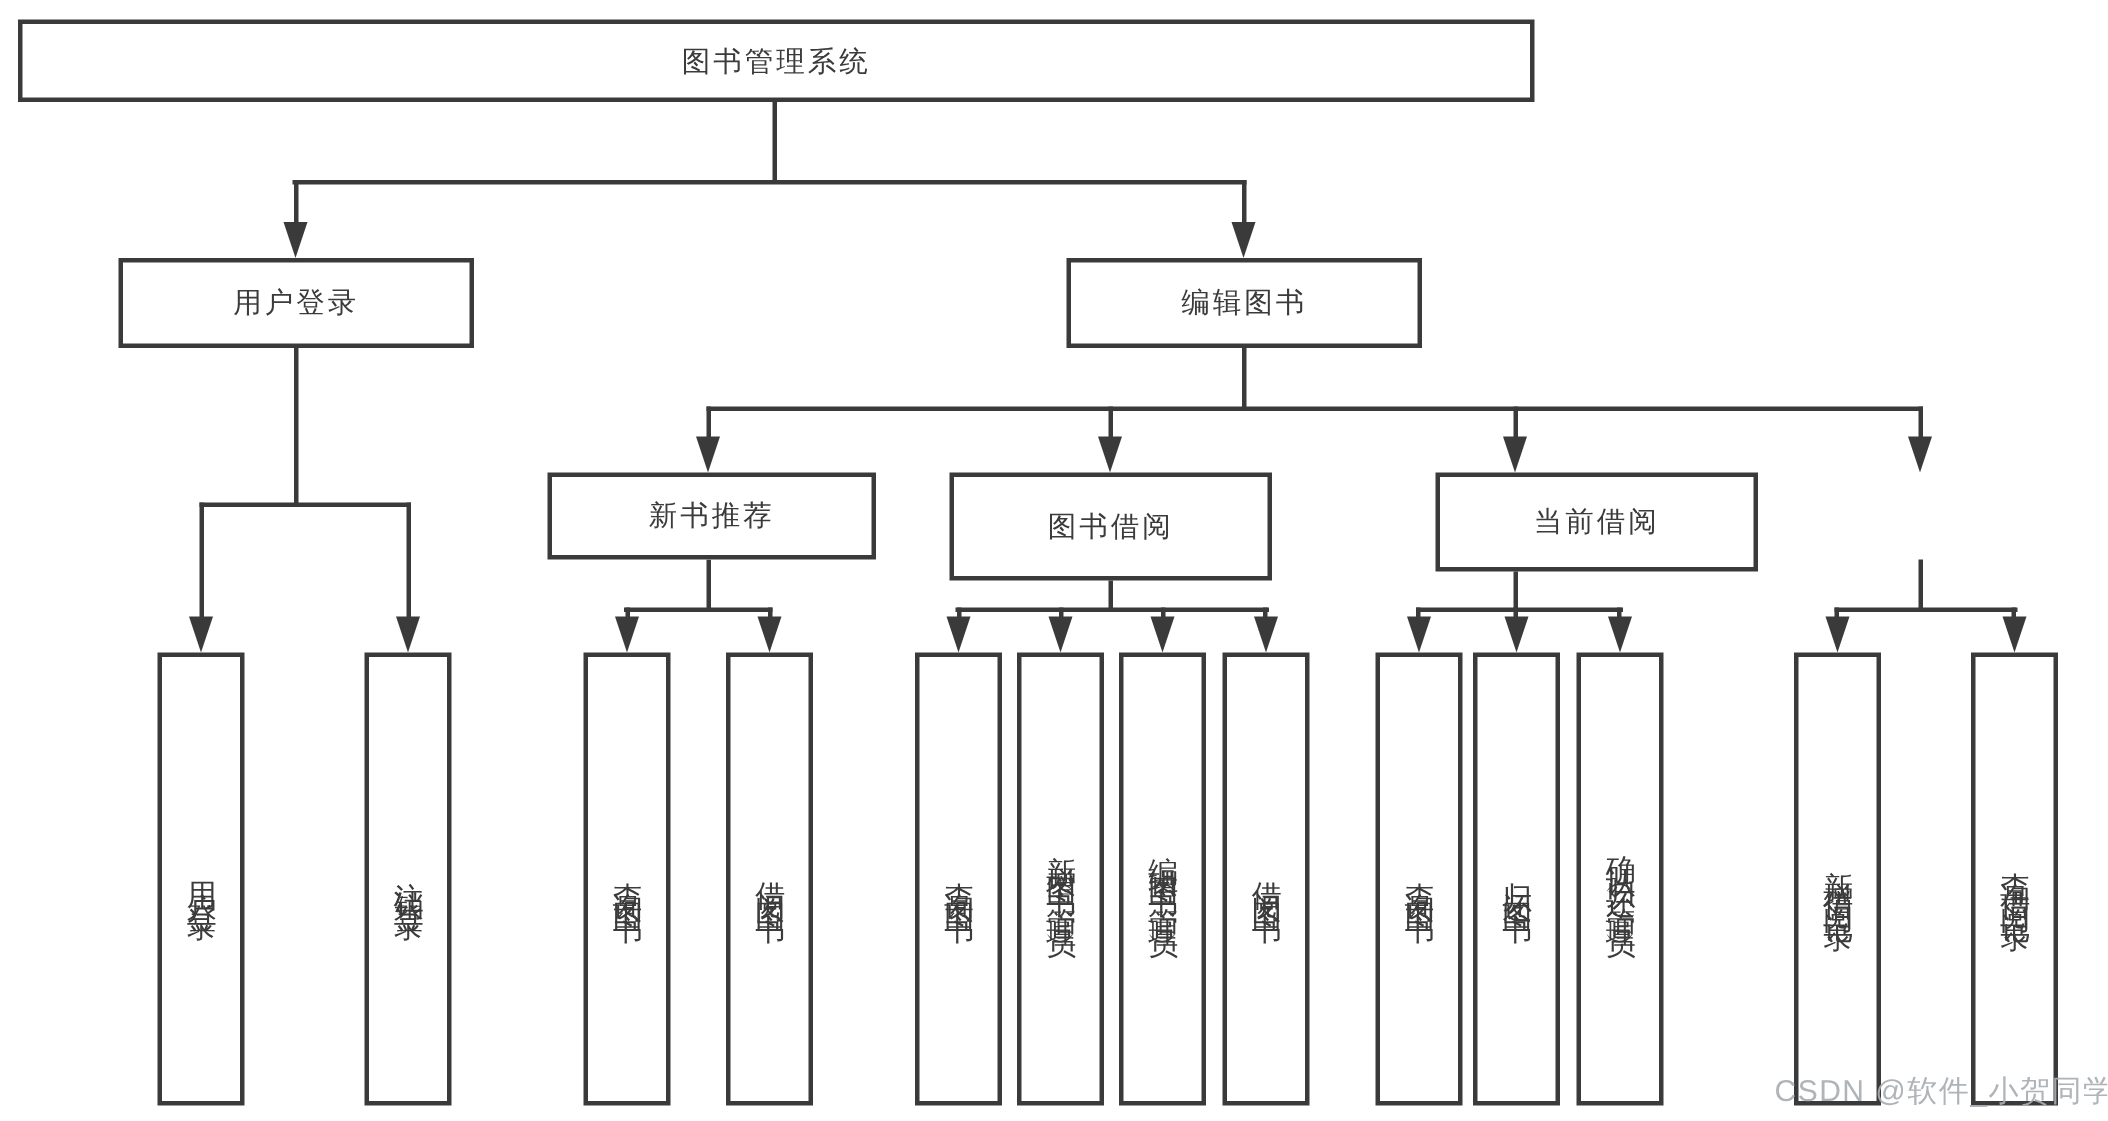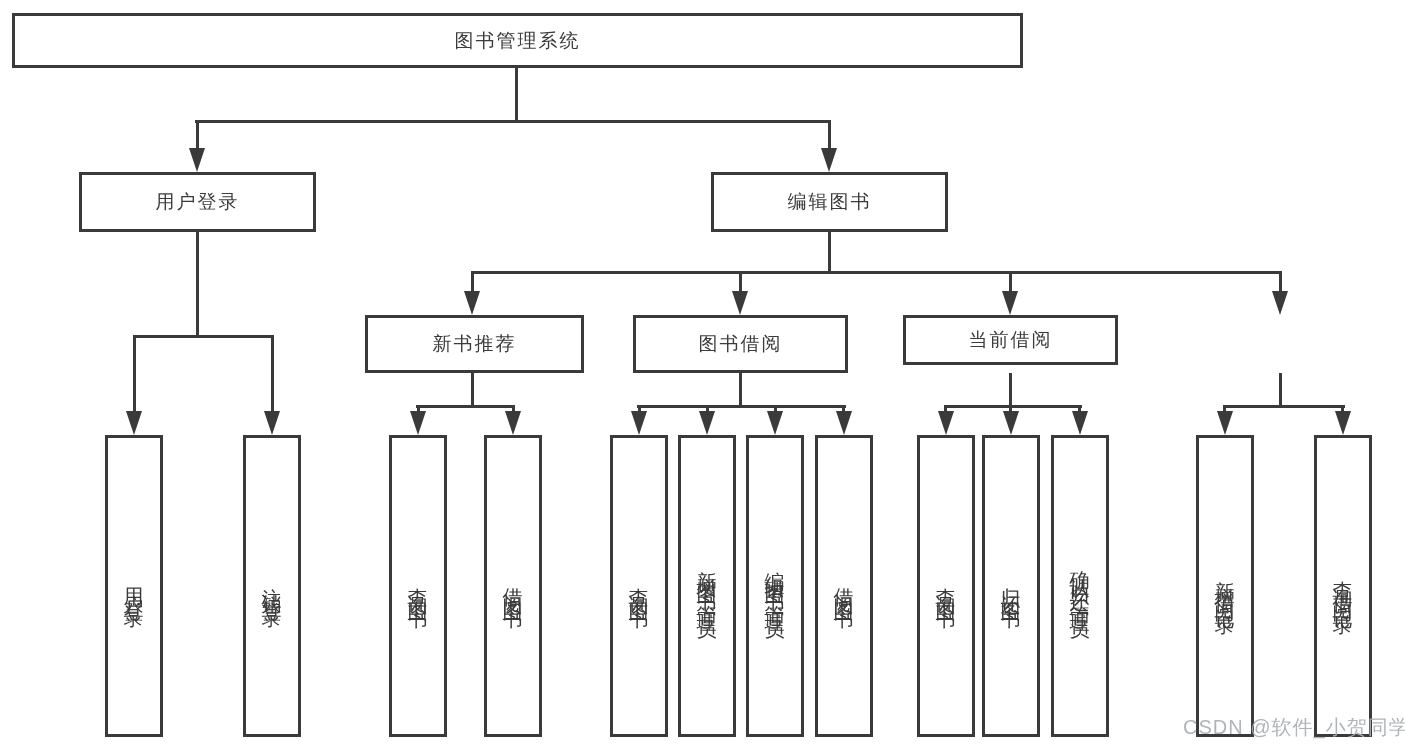--- a/index.html
+++ b/index.html
@@ -95,24 +95,24 @@
   <div class="ln" style="left:1009px; top:271px; width:3px; height:24px;"></div>
   <div class="ln" style="left:1279px; top:271px; width:3px; height:24px;"></div>
   <div class="ar" style="left:464px; top:291px;"></div>
   <div class="ar" style="left:732px; top:291px;"></div>
   <div class="ar" style="left:1002px; top:291px;"></div>
   <div class="ar" style="left:1272px; top:291px;"></div>
 
   <div class="box" style="left:365px; top:315px; width:219px; height:58px;">
     <span>新书推荐</span>
   </div>
-  <div class="box" style="left:633px; top:315px; width:215px; height:58px;">
+  <div class="box" style="left:633px; top:315px; width:215px; height:72px;">
     <span>图书借阅</span>
   </div>
-  <div class="box" style="left:903px; top:315px; width:215px; height:50px;">
+  <div class="box" style="left:957px; top:315px; width:215px; height:66px;">
     <span>当前借阅</span>
   </div>
 
   <div class="ln" style="left:471px; top:373px; width:3px; height:34px;"></div>
   <div class="ln" style="left:416px; top:405px; width:99px; height:3px;"></div>
   <div class="ln" style="left:417px; top:405px; width:3px; height:10px;"></div>
   <div class="ln" style="left:512px; top:405px; width:3px; height:10px;"></div>
   <div class="ar" style="left:410px; top:411px;"></div>
   <div class="ar" style="left:505px; top:411px;"></div>
 

